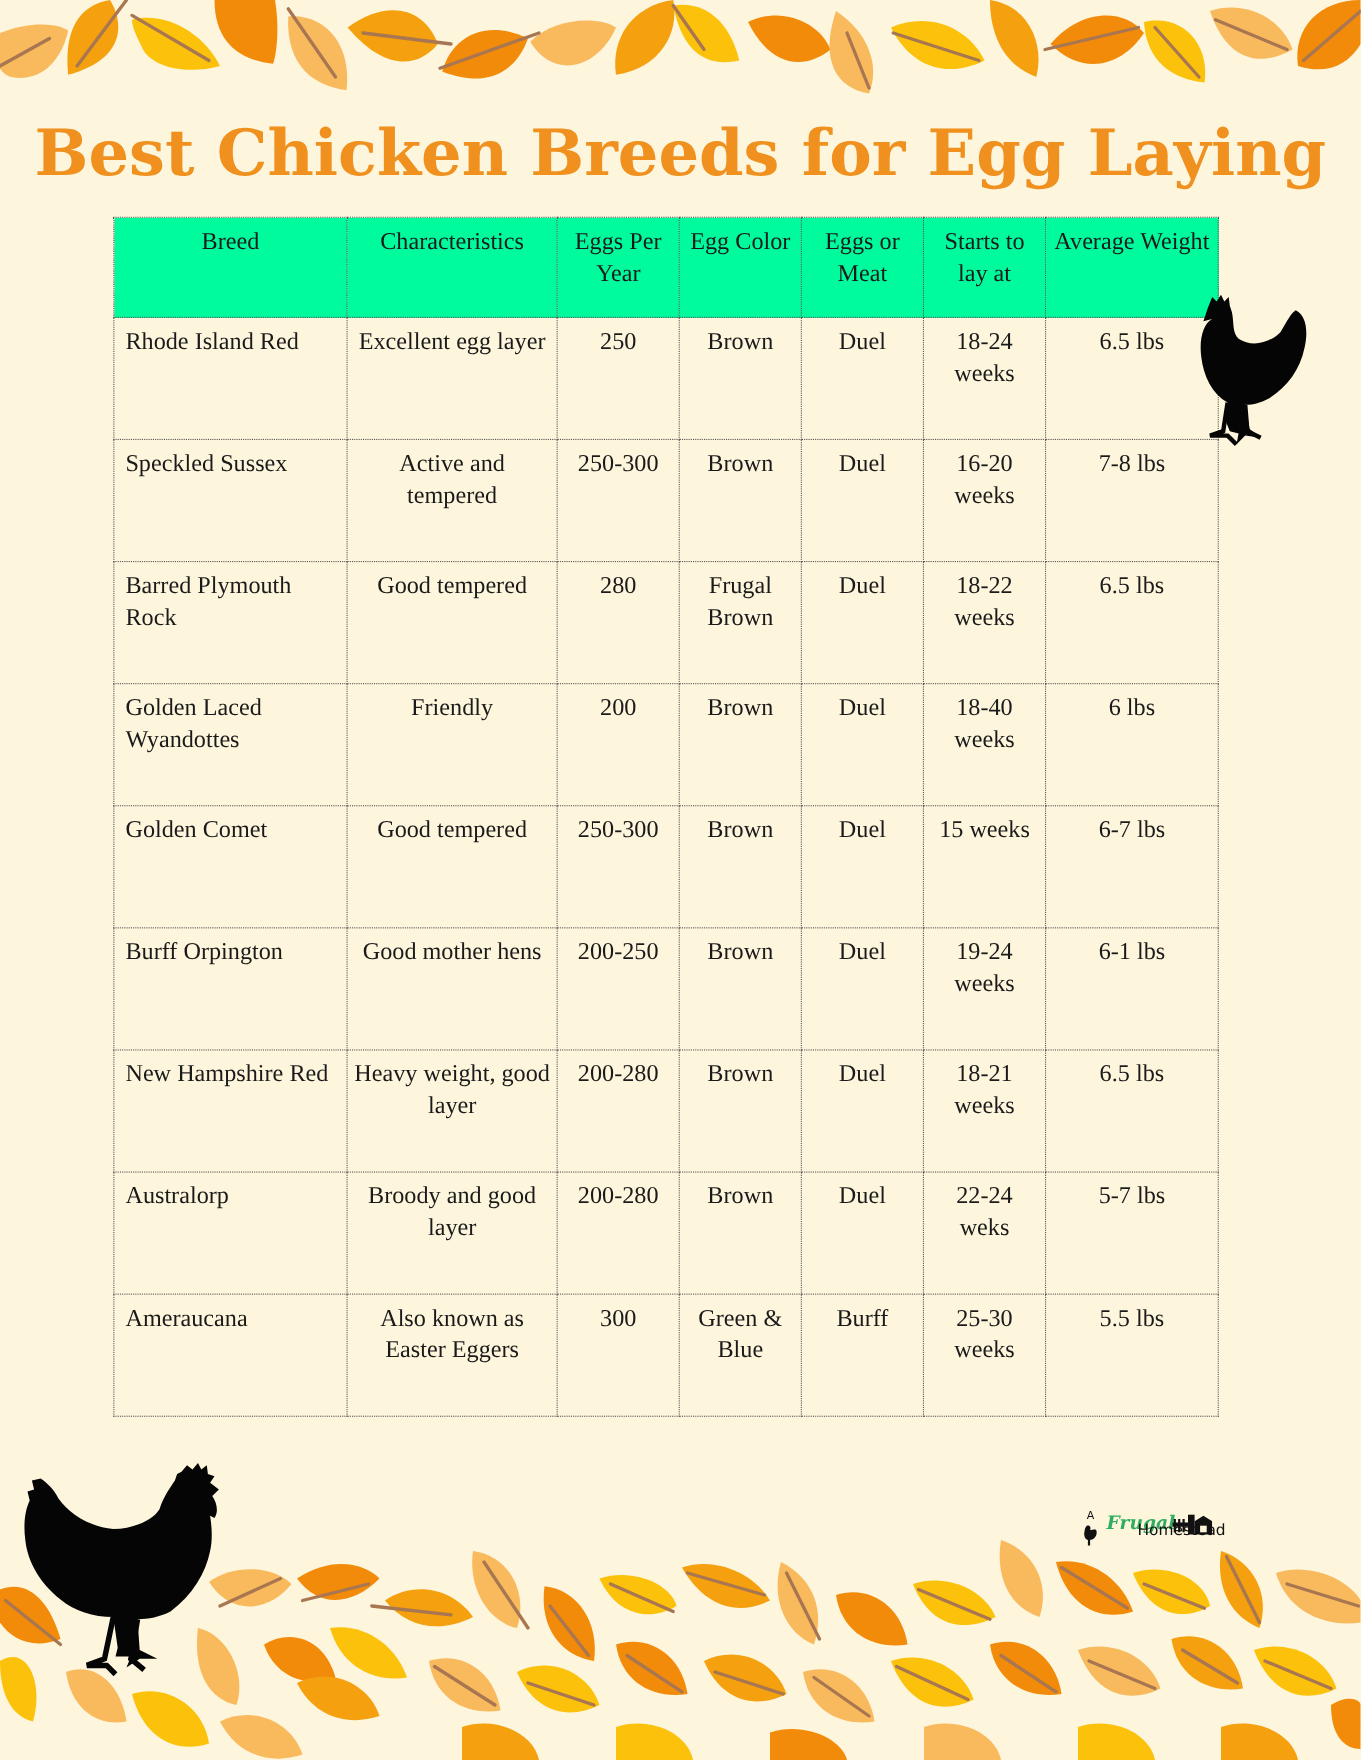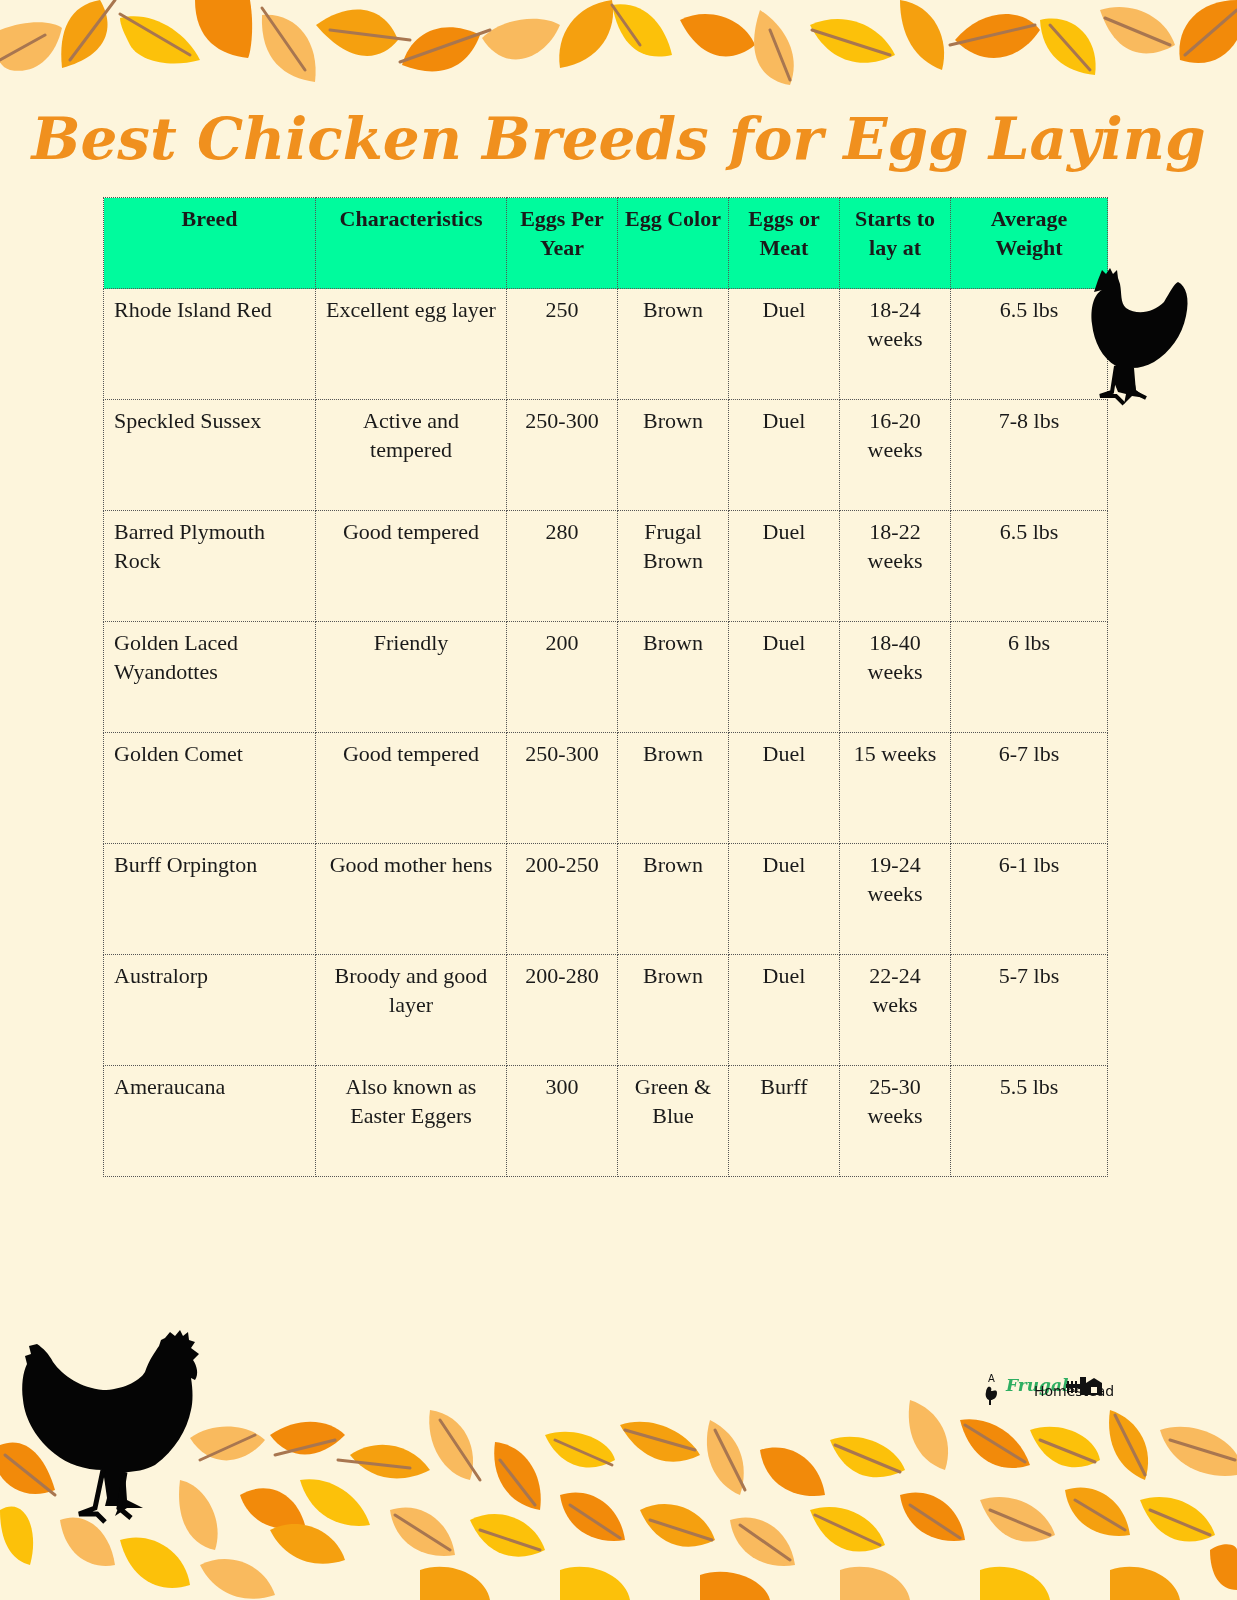--- a/index.html
+++ b/index.html
@@ -1,23 +1,23 @@
 <!DOCTYPE html>
 <html><head>
 <meta charset="utf-8">
 <style>
   html,body{margin:0;padding:0;}
   body{width:1237px;height:1600px;background:#fdf5dc;position:relative;overflow:hidden;font-family:"Liberation Serif","DejaVu Serif",serif;}
   .leaves{position:absolute;left:0;width:1237px;overflow:hidden;}
   .leaves.top{top:0;height:100px;}
   .leaves.bottom{top:1400px;height:200px;}
-  .title{position:absolute;top:105px;left:0;width:1237px;text-align:center;font-family:"DejaVu Serif",serif;font-style:italic;font-size:58px;color:#f0901e;letter-spacing:0px;margin:0;}
+  .title{position:absolute;top:105px;left:0;width:1237px;text-align:center;font-family:"DejaVu Serif",serif;font-size:58px;color:#f0901e;letter-spacing:0px;margin:0;}
   table.breeds{position:absolute;left:103px;top:197px;width:1004px;border-collapse:collapse;table-layout:fixed;}
   table.breeds th,table.breeds td{border:1px dotted #555;vertical-align:top;padding:6px 6px;font-size:22px;line-height:29px;color:#1a1a1a;}
-  table.breeds th{background:#00fb9d;font-family:"Liberation Serif",serif;font-weight:bold;height:78px;text-align:center;}
+  table.breeds th{background:#00fb9d;font-family:"Liberation Serif",serif;font-weight:normal;height:78px;text-align:center;}
   table.breeds td{height:98px;text-align:center;}
   table.breeds td.breed{text-align:left;padding-left:10px;}
   .chicken{position:absolute;}
   .logo{position:absolute;left:984px;top:1375px;width:120px;height:34px;}
   .logo .frugal{position:absolute;left:22px;top:0;font-family:"DejaVu Serif",serif;font-style:italic;font-weight:bold;color:#2fae62;font-size:17px;}
   .logo .home{position:absolute;left:50px;top:8px;font-family:"DejaVu Sans",sans-serif;font-size:14px;color:#111;}
   .logo .a{position:absolute;left:4px;top:-2px;font-family:"DejaVu Sans",sans-serif;font-size:10px;color:#111;}
 </style>
 </head>
 <body>
@@ -130,20 +130,29 @@
       <td>6-7 lbs</td>
     </tr>
     <tr>
       <td class="breed">Burff Orpington</td>
       <td>Good mother hens</td>
       <td>200-250</td>
       <td>Brown</td>
       <td>Duel</td>
       <td>19-24 weeks</td>
       <td>6-1 lbs</td>
+    </tr>
+    <tr>
+      <td class="breed">New Hampshire Red</td>
+      <td>Heavy weight, good layer</td>
+      <td>200-280</td>
+      <td>Brown</td>
+      <td>Duel</td>
+      <td>18-21 weeks</td>
+      <td>6.5 lbs</td>
     </tr>
     <tr>
       <td class="breed">Australorp</td>
       <td>Broody and good layer</td>
       <td>200-280</td>
       <td>Brown</td>
       <td>Duel</td>
       <td>22-24 weks</td>
       <td>5-7 lbs</td>
     </tr>

